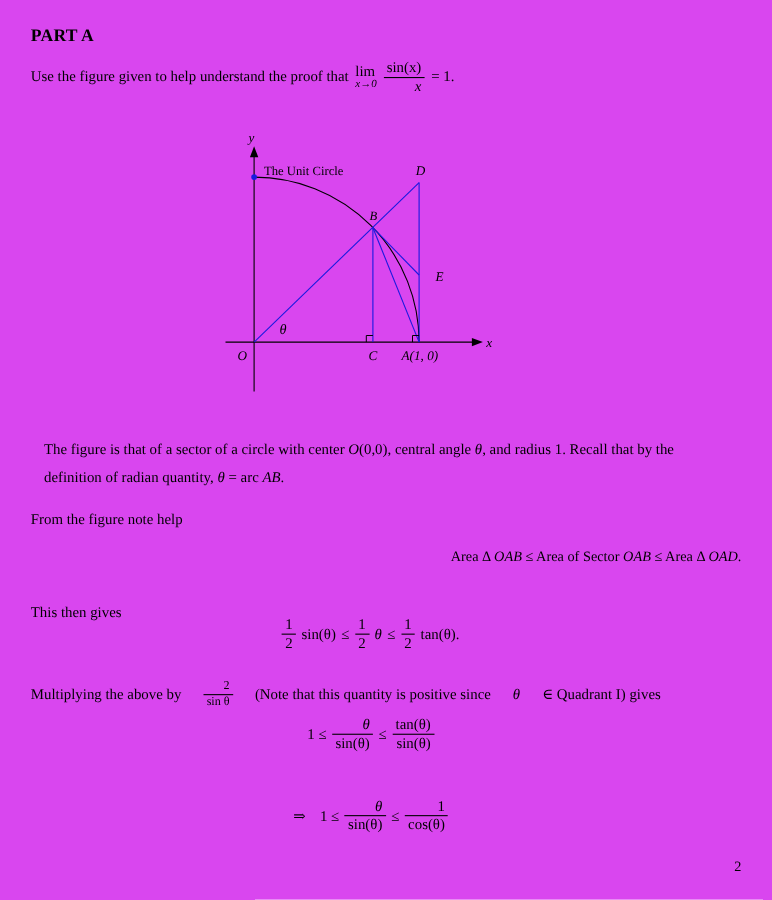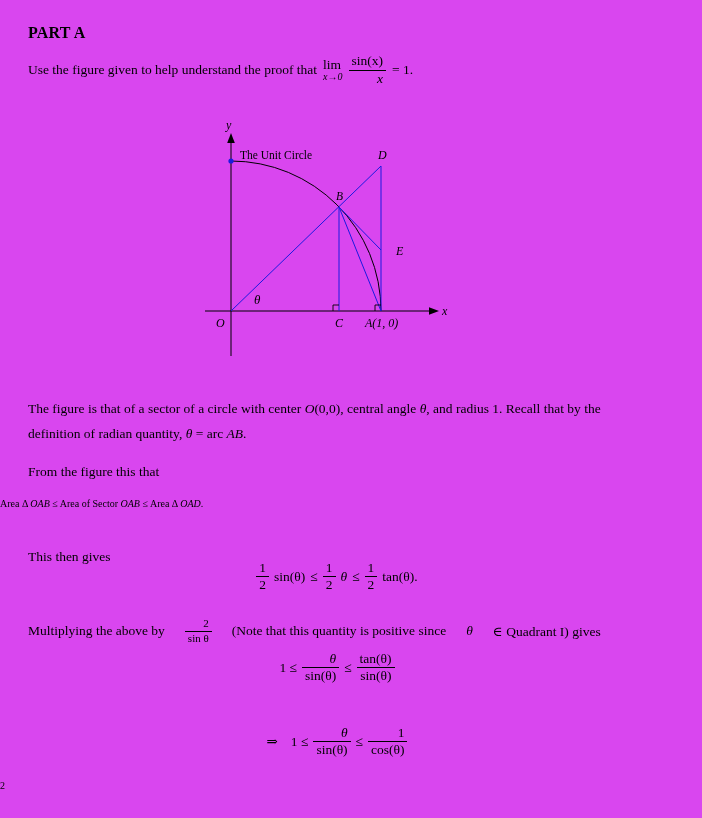--- a/index.html
+++ b/index.html
@@ -5,34 +5,34 @@
   * { margin:0; padding:0; box-sizing:border-box; }
   html,body { background:#ffffff; }
   .page {
     position:relative; width:702px; height:818px; background:#d946ef;
     font-family:"Liberation Serif","DejaVu Serif",serif; color:#000;
     overflow:hidden;
   }
   .abs { position:absolute; }
   .heading { font-size:16px; font-weight:bold; letter-spacing:0.2px; }
   .body-text { font-size:13.5px; }
-  .para { font-size:13.5px; line-height:25px; }
+  .para { font-size:13.5px; line-height:25px;margin-left:12px; }
   .it { font-style:italic; }
 
   
   .mathrow { display:flex; align-items:center; }
   .frac { display:inline-flex; flex-direction:column; vertical-align:middle; line-height:1.2; }
   .frac span { display:block; text-align:right; padding:0 3px; }
   .frac .den { border-top:1px solid #000; }
   .frac.small { font-size:11px; line-height:1.25; }
   .lim { display:inline-flex; flex-direction:column; align-items:flex-start; line-height:1; }
   .lim .sub { font-size:10px; margin-top:0; }
 
   .center-row { left:0; width:674px; display:flex; justify-content:center; align-items:center; gap:5px; font-size:13.5px; }
-  .center-text { left:0; width:674px; text-align:left; font-size:10px; }
+  .center-text { left:0; width:674px; text-align:right; font-size:13px; }
 
   svg text { font-family:"Liberation Serif","DejaVu Serif",serif; fill:#000; }
 </style>
 </head>
 <body>
 
 <div class="page">
 
   <div class="abs heading" style="left:28px; top:24px;">PART A</div>
 
@@ -78,21 +78,21 @@
     <text x="196" y="142" font-size="12" font-style="italic">E</text>
     <text x="165" y="214" font-size="12" font-style="italic">A(1, 0)</text>
     <text x="54" y="191" font-size="13" font-style="italic">θ</text>
   </svg>
 
   <div class="abs para" style="left:28px; top:396px; width:655px;">
     <span>The figure is that of a sector of a circle with center </span><span class="it">O</span><span>(0,0), central angle </span><span class="it">θ</span><span>, and radius 1. Recall that by the</span><br>
     <span>definition of radian quantity, </span><span class="it">θ</span><span> = arc </span><span class="it">AB</span><span>.</span>
   </div>
 
-  <div class="abs body-text" style="left:28px; top:464px;">From the figure this that</div>
+  <div class="abs body-text" style="left:28px; top:464px;">From the figure note help</div>
 
   <div class="abs center-text" style="top:498px;">
     <span>Area Δ </span><span class="it">OAB</span><span> ≤ Area of Sector </span><span class="it">OAB</span><span> ≤ Area Δ </span><span class="it">OAD</span><span>.</span>
   </div>
 
   <div class="abs body-text" style="left:28px; top:549px;">This then gives</div>
 
   <div class="abs center-row" style="top:560px;">
     <span class="frac">
       <span class="num">1</span>

